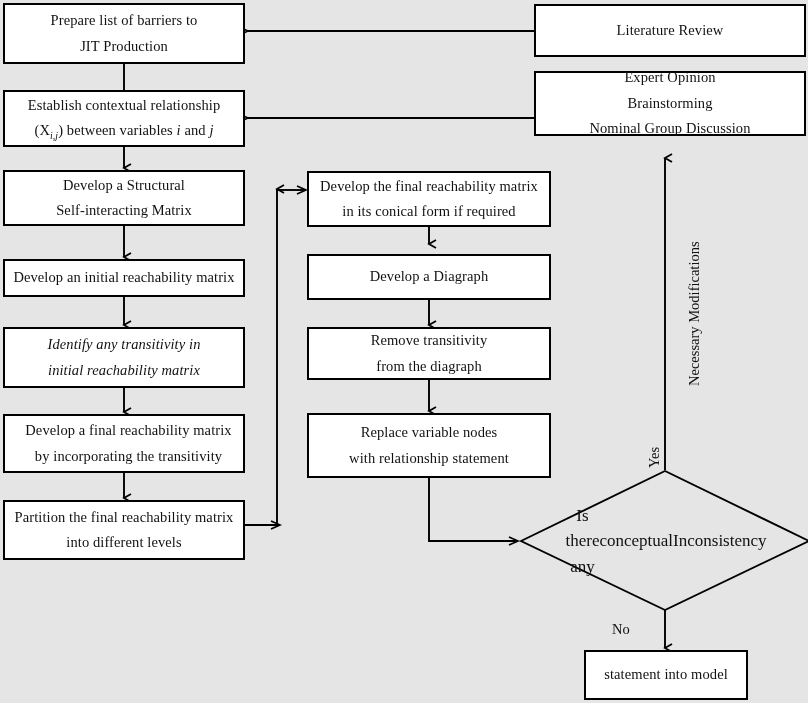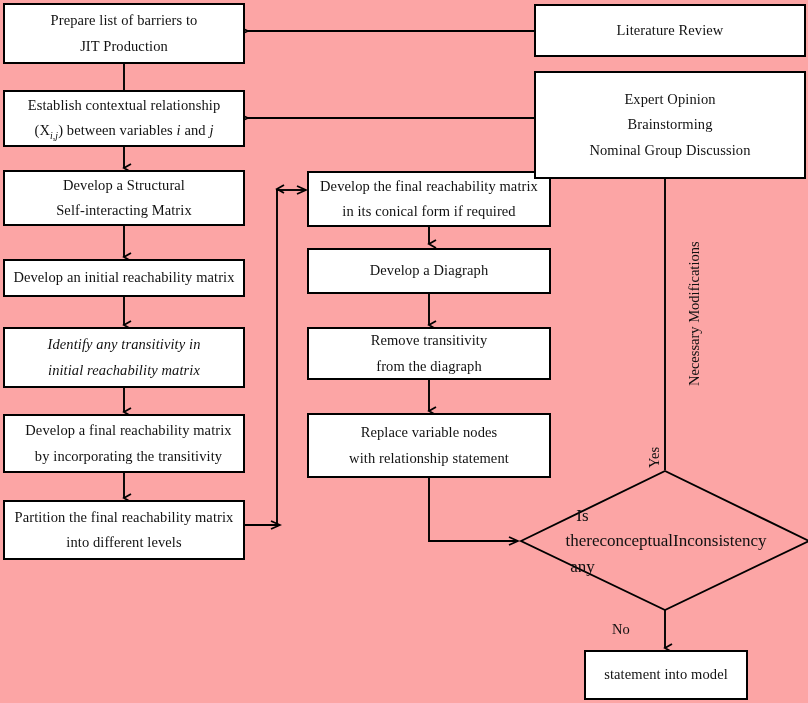--- a/index.html
+++ b/index.html
@@ -4,21 +4,21 @@
 <style>
   html, body {
     margin: 0;
     padding: 0;
     background: #ffffff;
   }
   #diagram-root {
     position: relative;
     width: 808px;
     height: 703px;
-    background: #fca5a5;
+    background: #e5e5e5;
     font-family: "Liberation Serif", "DejaVu Serif", serif;
     overflow: hidden;
   }
   svg.flow-canvas {
     position: absolute;
     left: 0;
     top: 0;
     width: 808px;
     height: 703px;
   }
@@ -156,39 +156,39 @@
   <div class="node-box" style="left:3px; top:500px; width:242px; height:60px;">
     <span class="line">Partition the final reachability matrix</span>
     <span class="line">into different levels</span>
   </div>
 
   <div class="node-box" style="left:307px; top:171px; width:244px; height:56px;">
     <span class="line">Develop the final reachability matrix</span>
     <span class="line">in its conical form if required</span>
   </div>
 
-  <div class="node-box" style="left:307px; top:248px; width:244px; height:46px;">
+  <div class="node-box" style="left:307px; top:254px; width:244px; height:46px;">
     <span class="line">Develop a Diagraph</span>
   </div>
 
   <div class="node-box" style="left:307px; top:327px; width:244px; height:53px;">
     <span class="line">Remove transitivity</span>
     <span class="line">from the diagraph</span>
   </div>
 
   <div class="node-box" style="left:534px; top:4px; width:272px; height:53px;">
     <span class="line">Literature Review</span>
   </div>
 
   <div class="node-box" style="left:307px; top:413px; width:244px; height:65px;">
     <span class="line">Replace variable nodes</span>
     <span class="line">with relationship statement</span>
   </div>
 
-  <div class="node-box" style="left:534px; top:71px; width:272px; height:108px;">
+  <div class="node-box" style="left:534px; top:71px; width:272px; height:65px;">
     <span class="line">Expert Opinion</span>
     <span class="line">Brainstorming</span>
     <span class="line">Nominal Group Discussion</span>
   </div>
 
   <div class="decision-label" style="left:596px; top:505px; width:140px; height:72px;">
     <span class="line">Is there any</span>
     <span class="line">conceptual</span>
     <span class="line">Inconsistency</span>
   </div>

